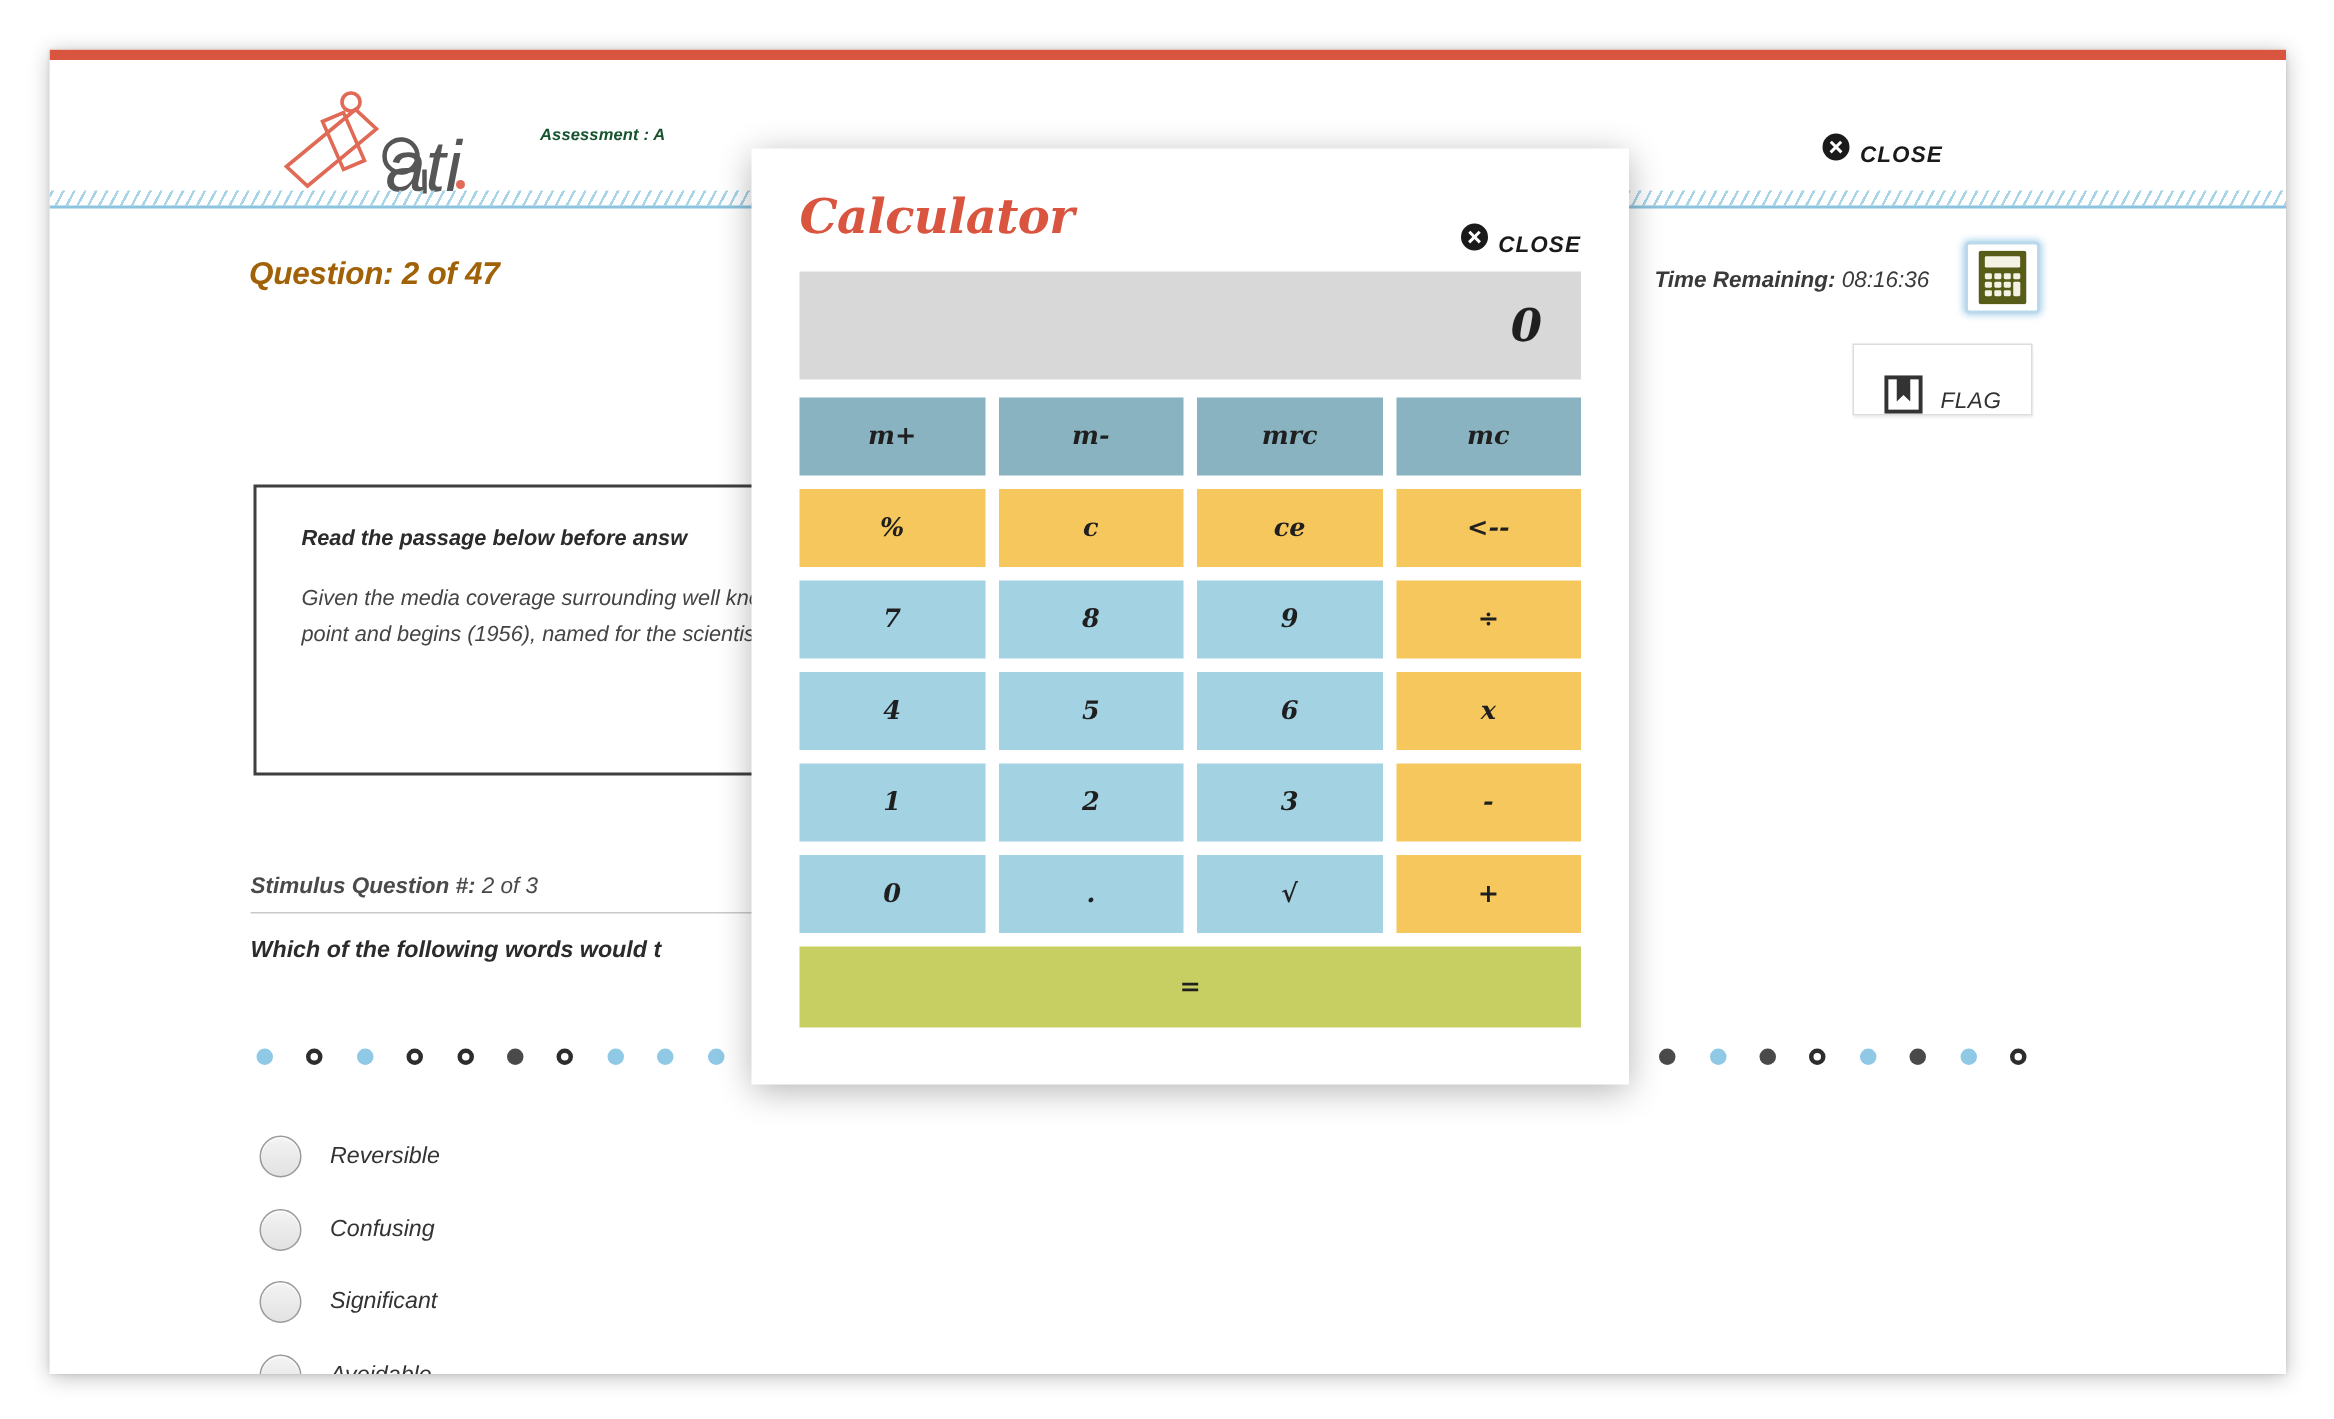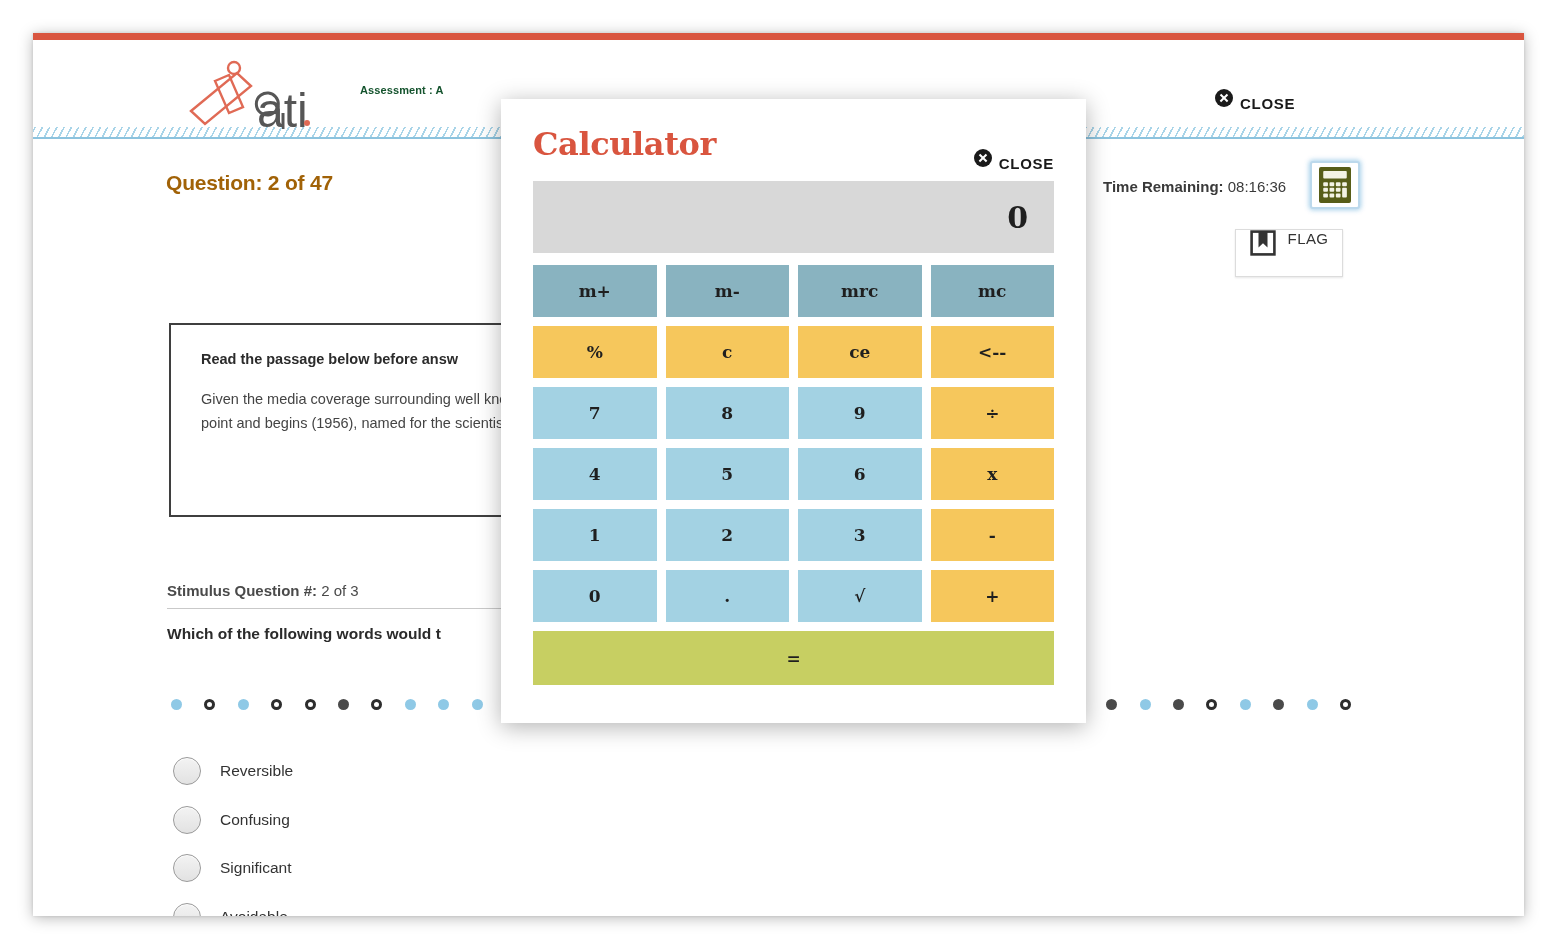--- a/index.html
+++ b/index.html
@@ -18,20 +18,21 @@
   
   #page-sheet {
     position: absolute;
     left: 33px;
     top: 33px;
     width: 1491px;
     height: 883px;
     background: #ffffff;
     box-shadow: 0 2px 14px rgba(0,0,0,0.28), 0 0 3px rgba(0,0,0,0.12);
     overflow: hidden;
+    font-style: italic;
   }
   #top-red-bar {
     position: absolute;
     left: 0; top: 0;
     width: 100%;
     height: 7px;
     background: #d9553f;
   }
 
   
@@ -155,27 +156,27 @@
     box-sizing: border-box;
     display: flex;
     align-items: center;
     justify-content: center;
     cursor: pointer;
   }
   #flag-button {
     position: absolute;
     left: 1202px;
     top: 196px;
-    width: 108px;
+    width: 120px;
     height: 48px;
     border: 1px solid #dcdcdc;
     background: #fff;
     box-shadow: 0 1px 2px rgba(0,0,0,.10);
     display: flex;
-    align-items: flex-start;
+    align-items: flex-end;
     justify-content: center;
     gap: 12px;
     cursor: pointer;
     box-sizing: border-box;
   }
   #flag-button .flag-label {
     font-size: 15px;
     color: #333;
     letter-spacing: .4px;
   }

